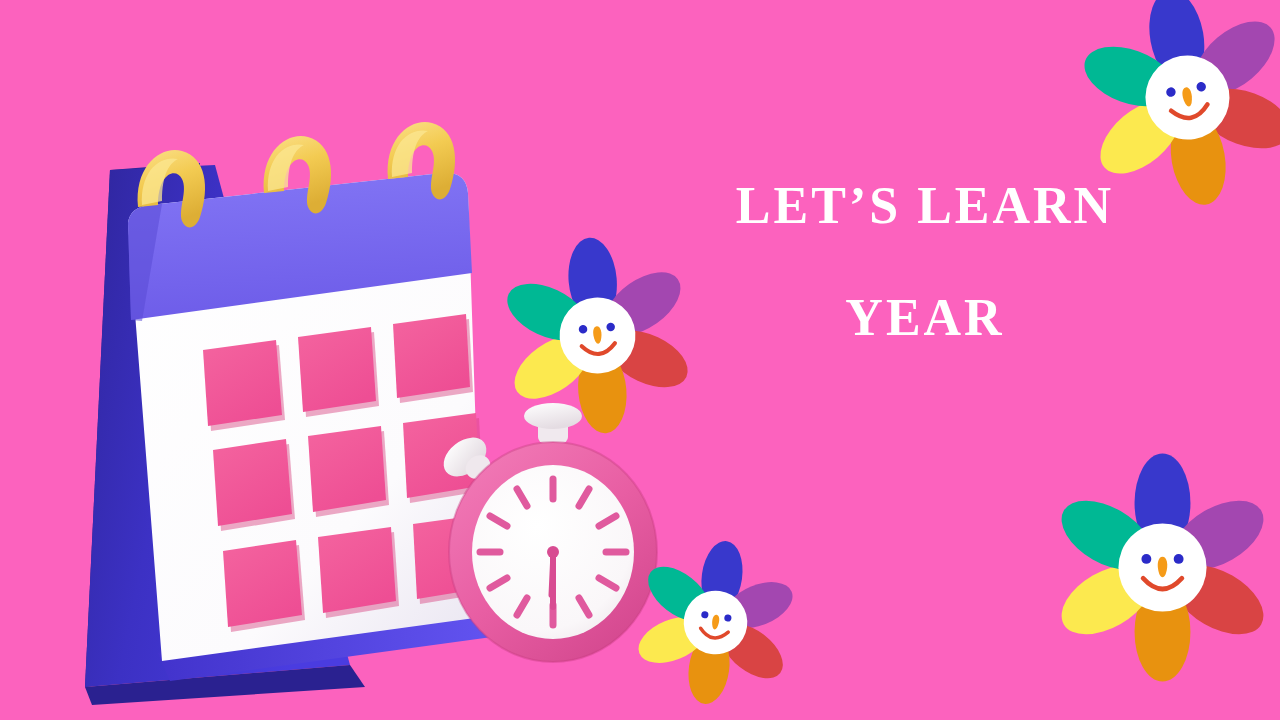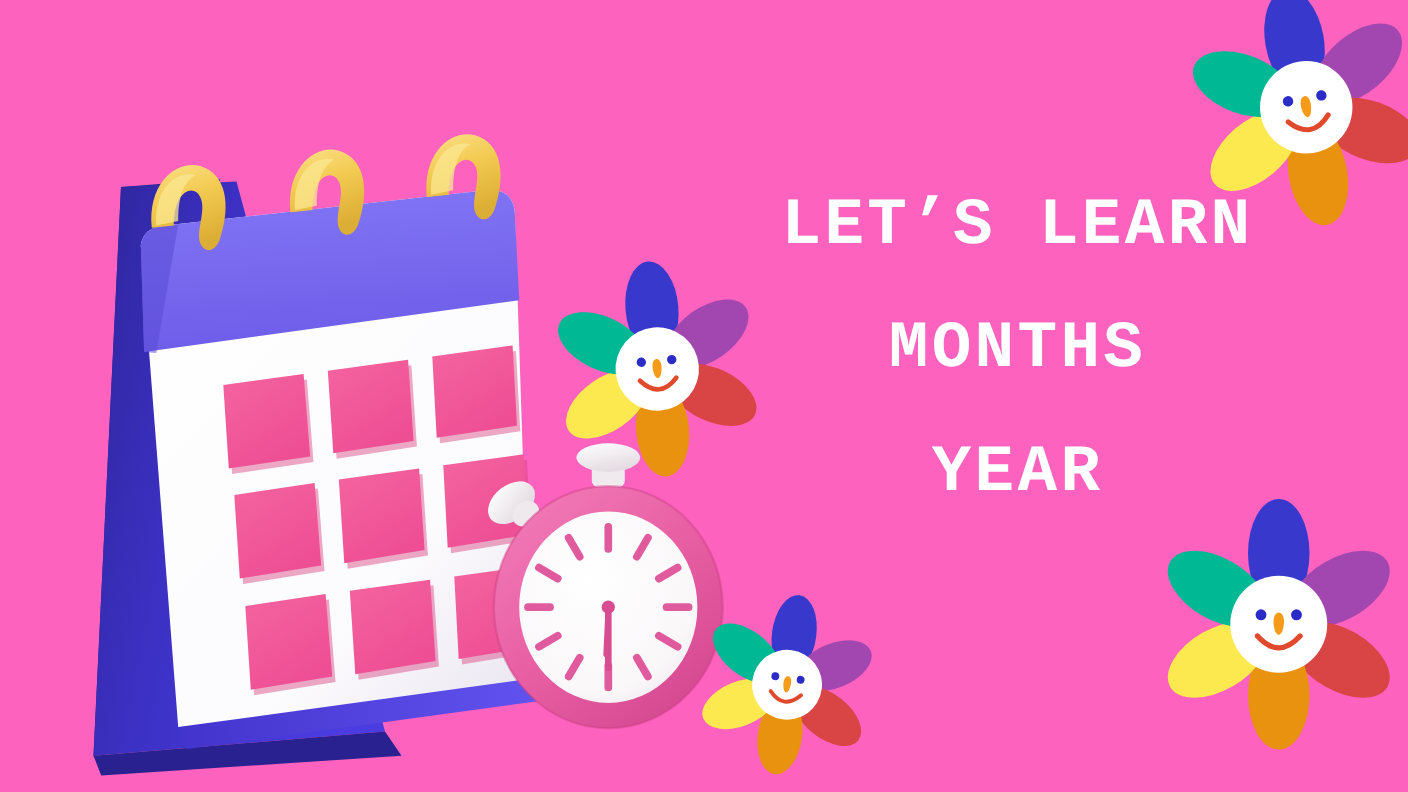--- a/index.html
+++ b/index.html
@@ -22,23 +22,23 @@
     position: absolute;
     left: 600px;
     top: 150px;
     width: 650px;
     text-align: center;
     z-index: 40;
     pointer-events: none;
   }
   .title-line {
     color: #FFFFFF;
-    font-family: Liberation Mono, monospace;
+    font-family: Liberation Serif, serif;
     font-weight: bold;
-    font-size: 60px;
+    font-size: 52px;
     line-height: 112px;
     letter-spacing: 3px;
     white-space: nowrap;
     -webkit-font-smoothing: antialiased;
     text-rendering: optimizeLegibility;
   }
 
   
   #calendar {
     position: absolute;
@@ -315,17 +315,16 @@
         <circle cx="85" cy="92" r="4.6" fill="#2B2BC8"></circle>
         <circle cx="115" cy="92" r="4.6" fill="#2B2BC8"></circle>
         <path d="M 100 90 C 104 90 106 97 103 106 C 101 110 99 110 97 106 C 94 97 96 90 100 90 Z" fill="#F59B18"></path>
         <path d="M 82 110 Q 100 130 118 110" stroke="#E0492B" stroke-width="4.5" fill="none" stroke-linecap="round"></path>
       </g>
     </svg>
   </div>
 
   <div id="title-block">
     <div class="title-line" style="color: rgb(255, 255, 255);">LET’S LEARN</div>
-    <div class="title-line" style="color: rgb(255, 255, 255);">MONTHS</div>
     <div class="title-line" style="color: rgb(255, 255, 255);">YEAR</div>
   </div>
 
 </div>
 
 </body></html>

